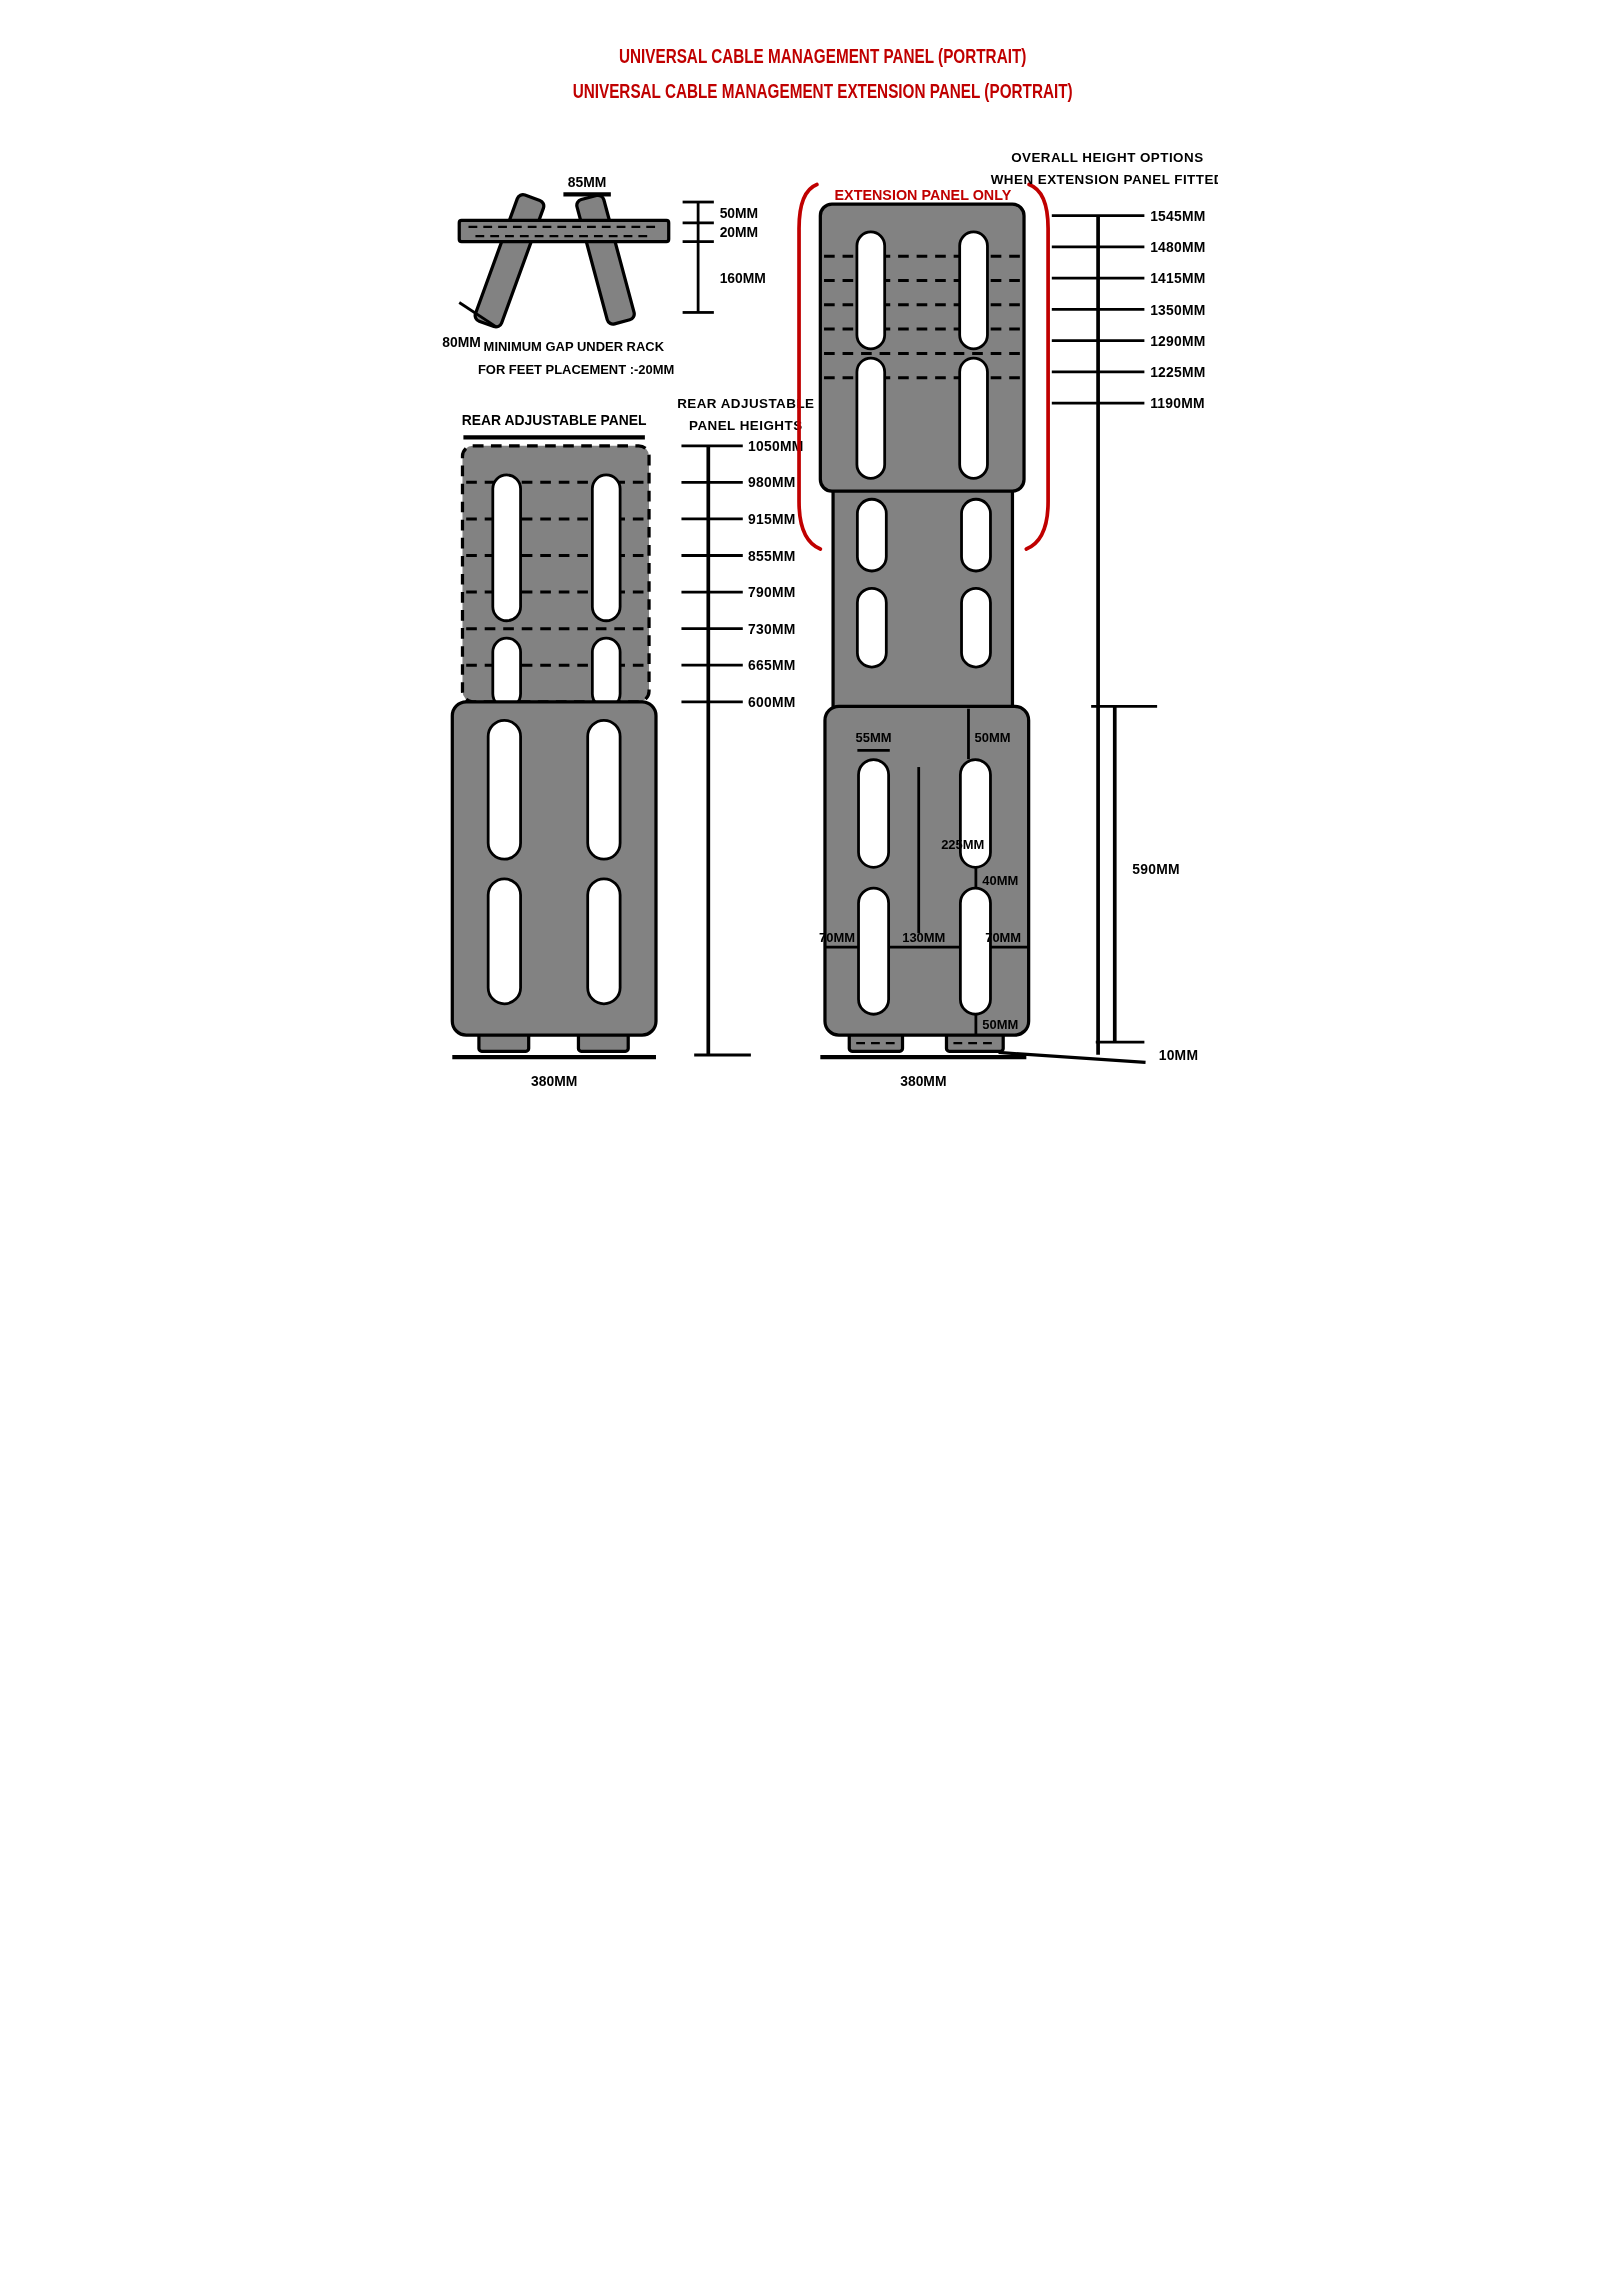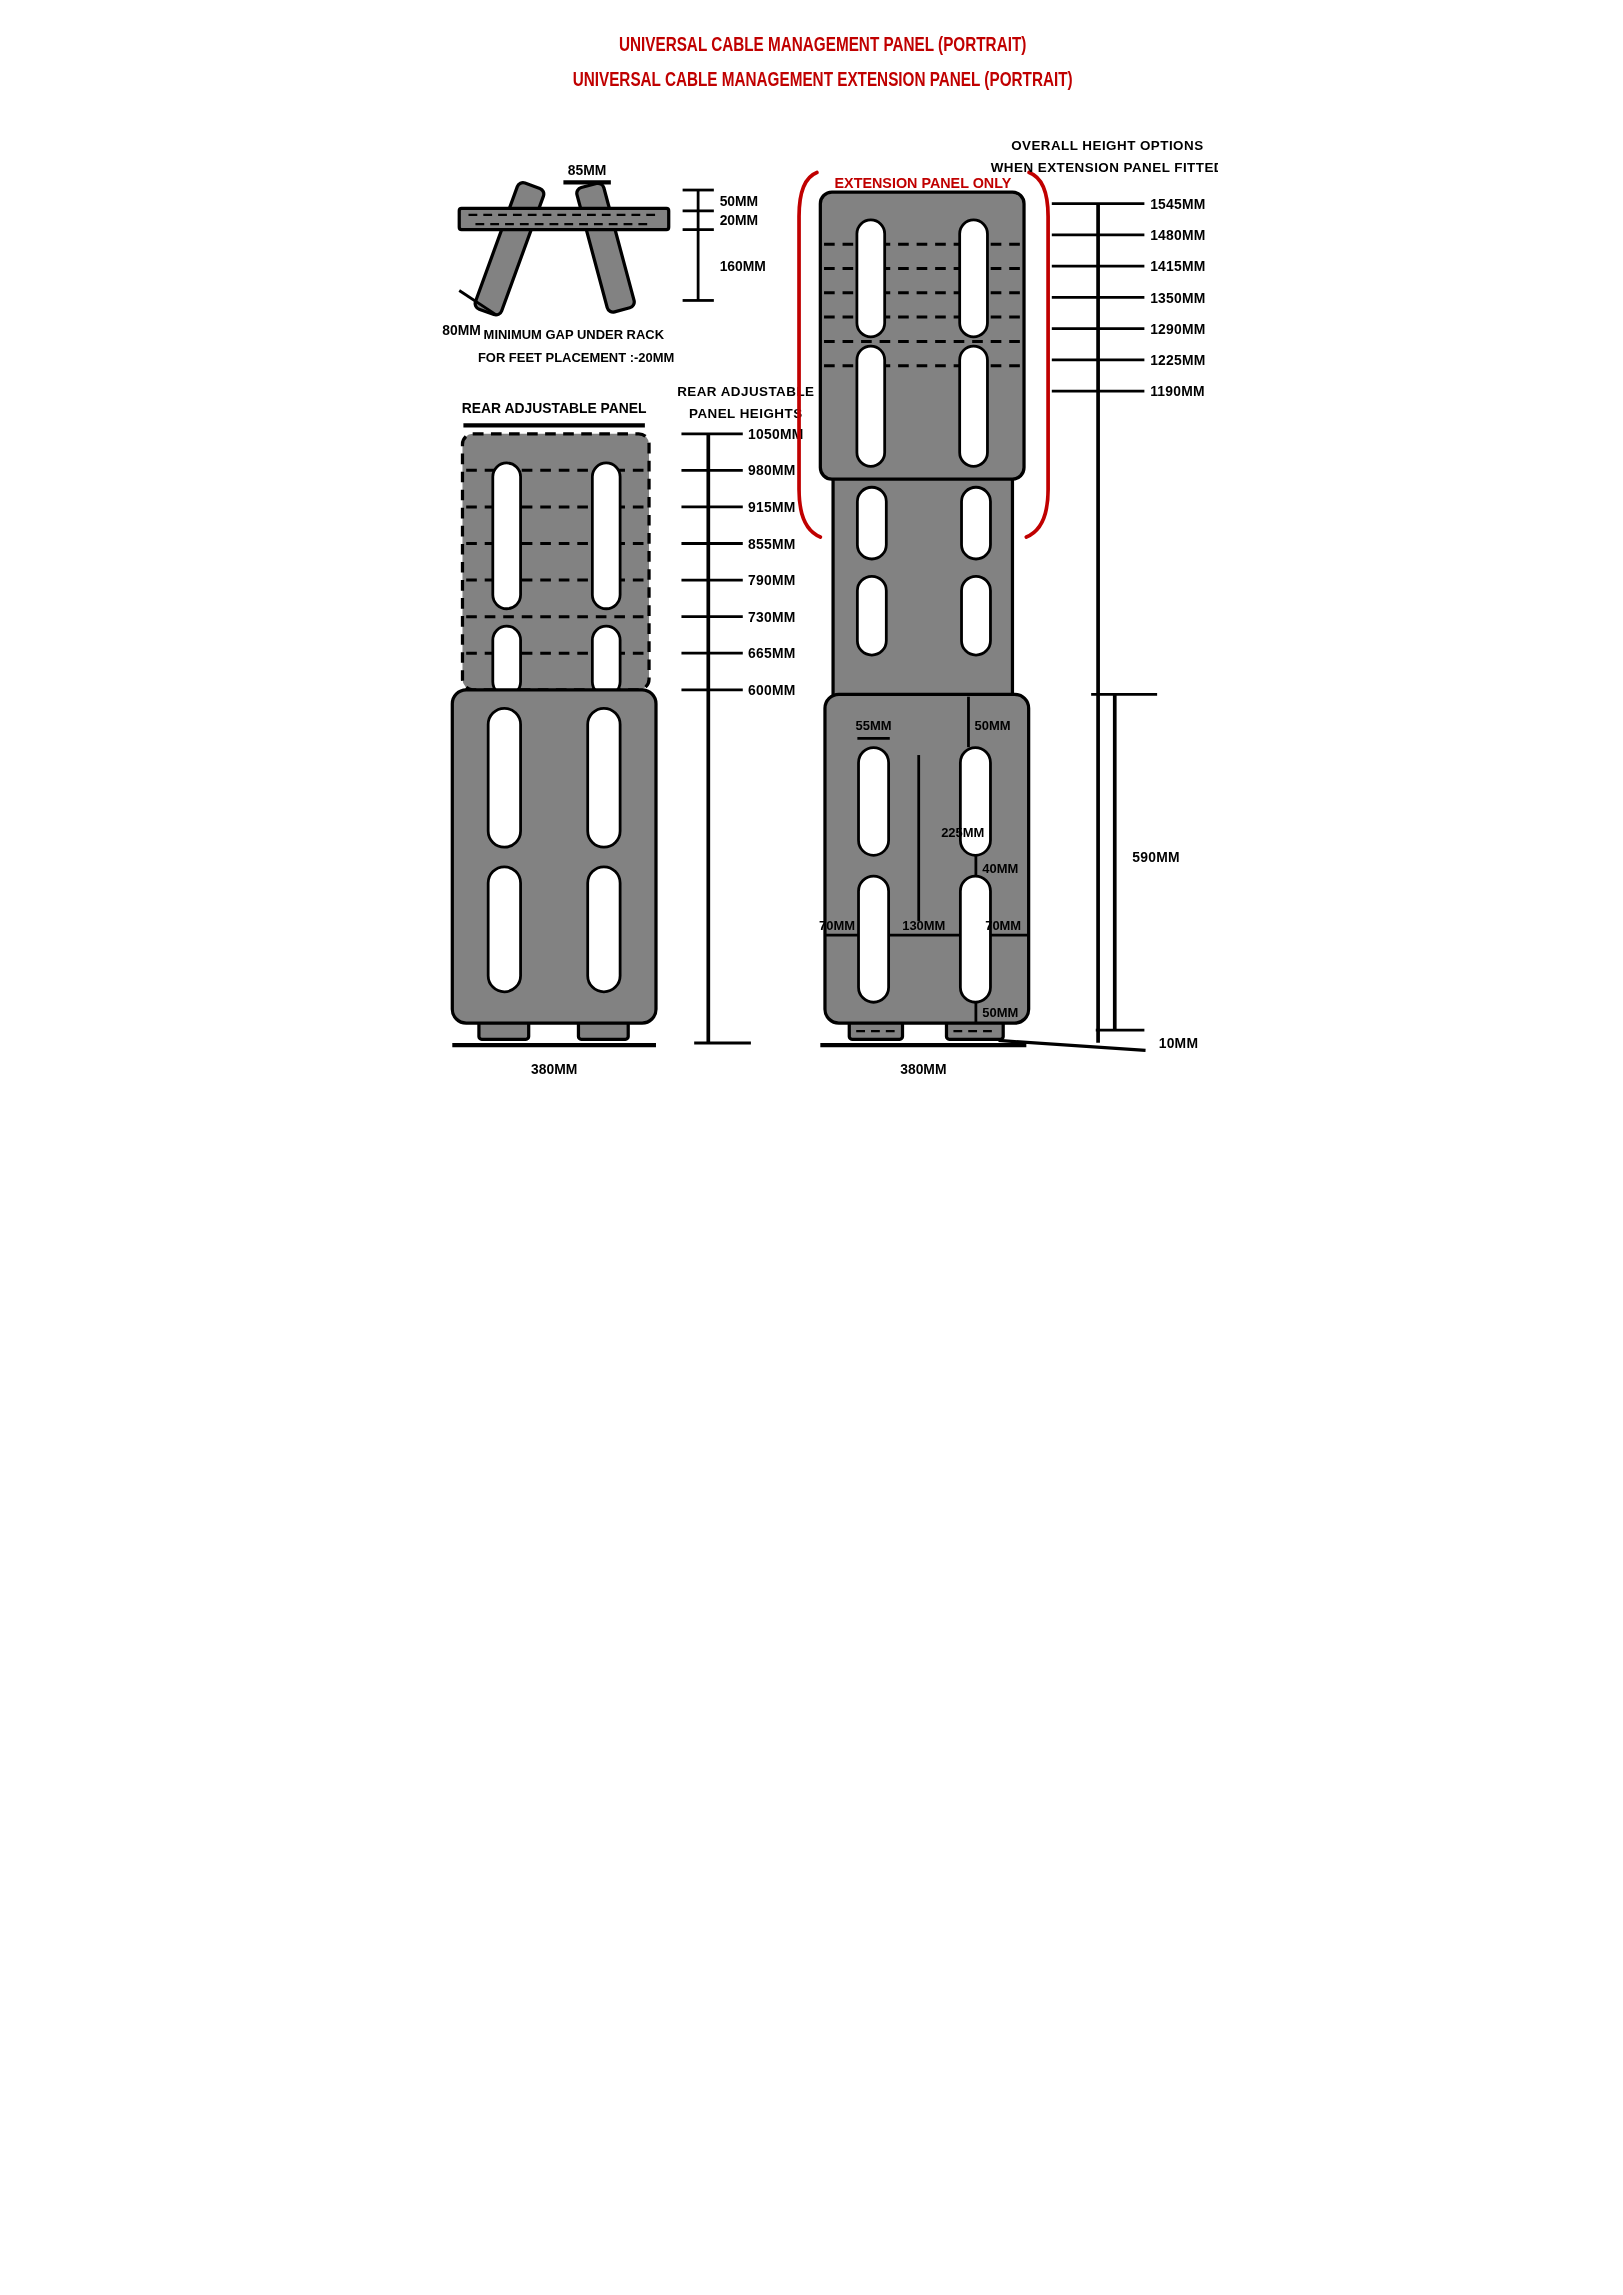--- a/index.html
+++ b/index.html
@@ -1,16 +1,16 @@
 <!DOCTYPE html>
 <html style="--red: #C00000; --gray: #828282; --black: #000000;font-size:7.4px"><head>
 <meta charset="utf-8">
 <style>
   html,body{margin:0;padding:0;background:#ffffff;}
-  .page{width:100%;max-width:812px;margin:0 auto;}
+  .page{width:100%;max-width:812px;margin:12px auto;}
   svg{display:block;width:100%;height:auto;background:#fff;}
   
   .panel{fill:var(--gray);stroke:var(--black);stroke-width:14;}
   .panel-dashed{fill:var(--gray);stroke:var(--black);stroke-width:14;stroke-dasharray:46 32;}
   .slot{fill:#ffffff;stroke:var(--black);stroke-width:12;}
   .dashline{stroke:var(--black);stroke-width:13;stroke-dasharray:46 34;fill:none;}
   .dashfine{stroke:var(--black);stroke-width:10;stroke-dasharray:38 26;fill:none;}
   .dim{stroke:var(--black);stroke-width:12;fill:none;}
   .dimheavy{stroke:var(--black);stroke-width:18;fill:none;}
   .brace{stroke:var(--red);stroke-width:16;fill:none;stroke-linecap:round;}

